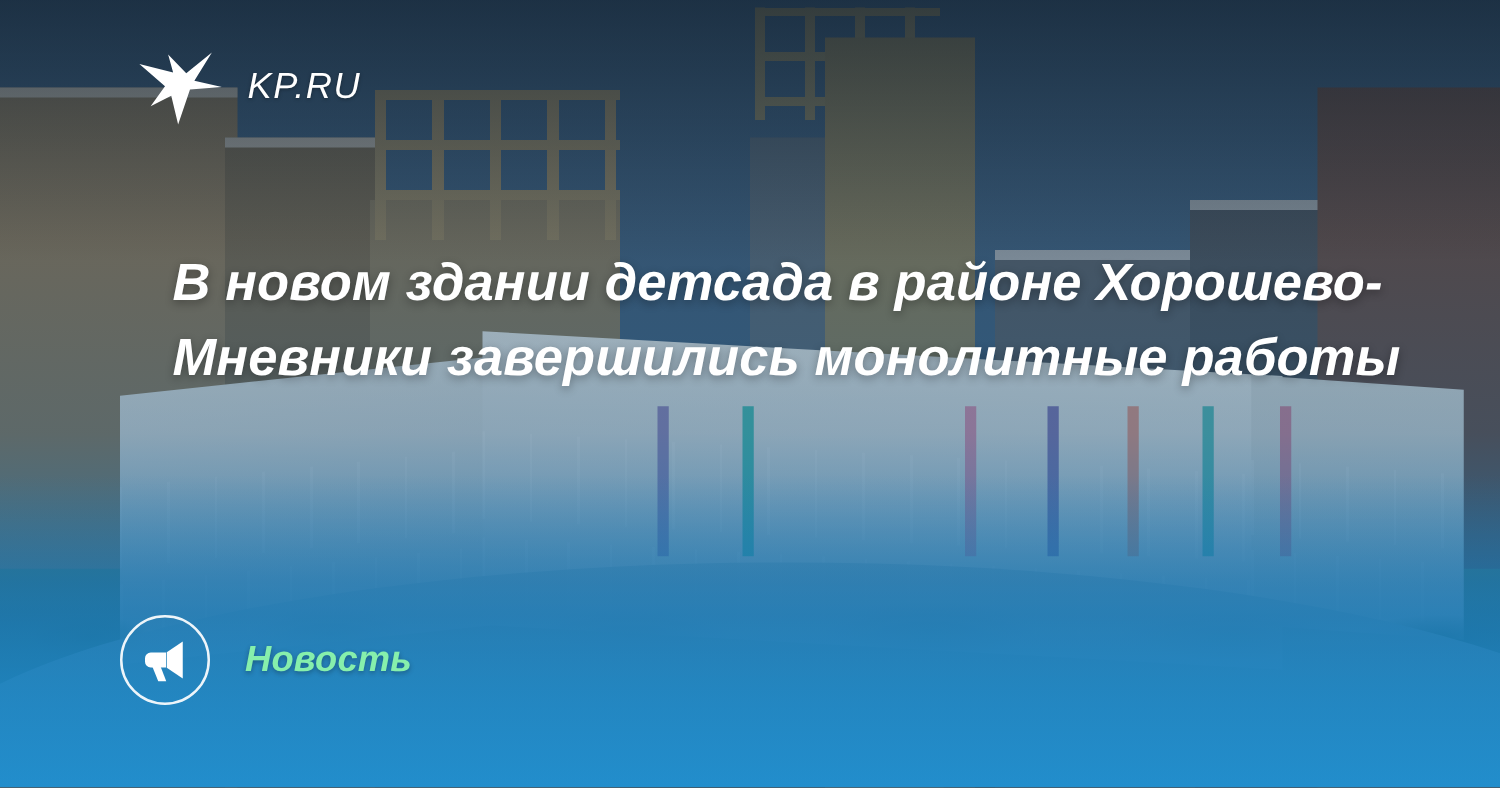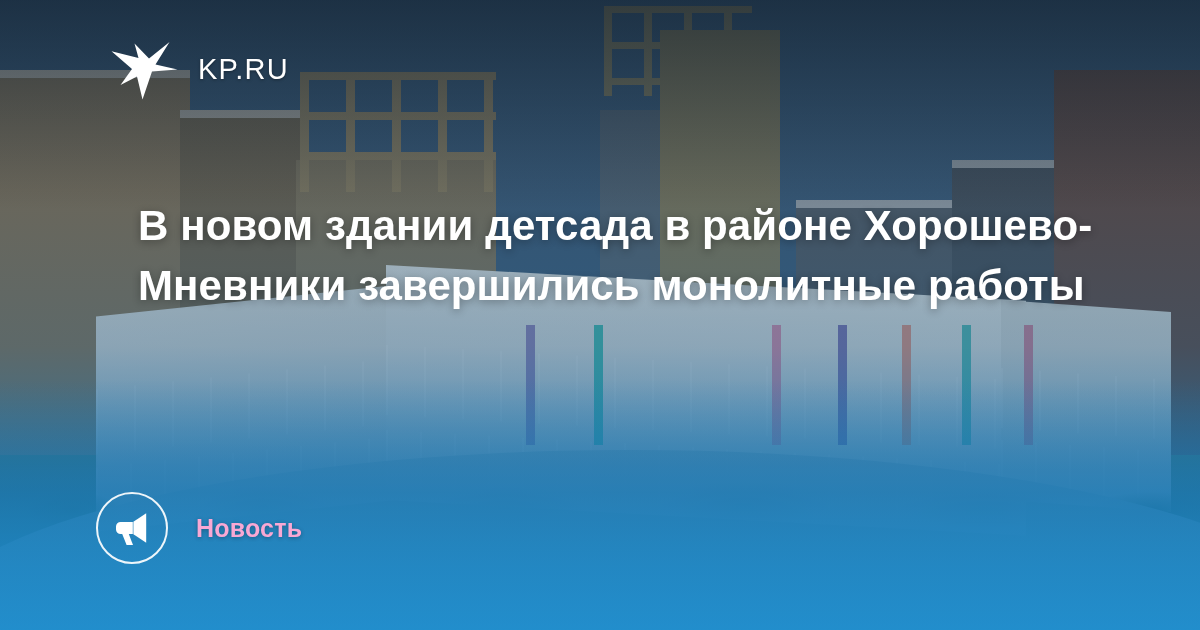--- a/index.html
+++ b/index.html
@@ -152,21 +152,21 @@
   .tint-top {
     position:absolute; left:0; right:0; top:0; height:210px;
     background:linear-gradient(180deg, rgba(10,22,34,.55), rgba(10,22,34,0));
   }
   .tint-bottom {
     position:absolute; left:0; right:0; bottom:0; height:250px;
     background:linear-gradient(180deg, rgba(23,106,163,0), rgba(25,120,180,.55) 45%, rgba(31,142,206,.70) 100%);
   }
 
   
-  .content { position:absolute; inset:0; }
+  .content { position:absolute; inset:0;font-style:italic; }
 
   .brand {
     position:absolute; left:108px; top:38px;
     display:flex; align-items:center; gap:18px;
   }
   .brand-mark { width:72px; height:62px; display:block; }
   .brand-word {
     color:#ffffff; font-size:29px; letter-spacing:1.2px;
     font-weight:400; line-height:1;
     text-shadow:0 1px 3px rgba(0,0,0,.35);
@@ -189,21 +189,21 @@
     display:flex; align-items:center; gap:28px;
   }
   .badge-circle {
     width:72px; height:72px; border-radius:50%;
     border:2px solid rgba(255,255,255,.92);
     display:flex; align-items:center; justify-content:center;
     flex:0 0 auto;
   }
   .badge-icon { width:38px; height:38px; display:block; }
   .badge-label {
-    color:#f9a8d4; font-size:25px; font-weight:700;
+    color:#86efac; font-size:29px; font-weight:700;
     letter-spacing:.2px; white-space:nowrap;
     text-shadow:0 1px 4px rgba(0,0,0,.3);
   }
 </style>
 </head>
 <body>
 
 <div class="card">
 
   <div class="photo">

